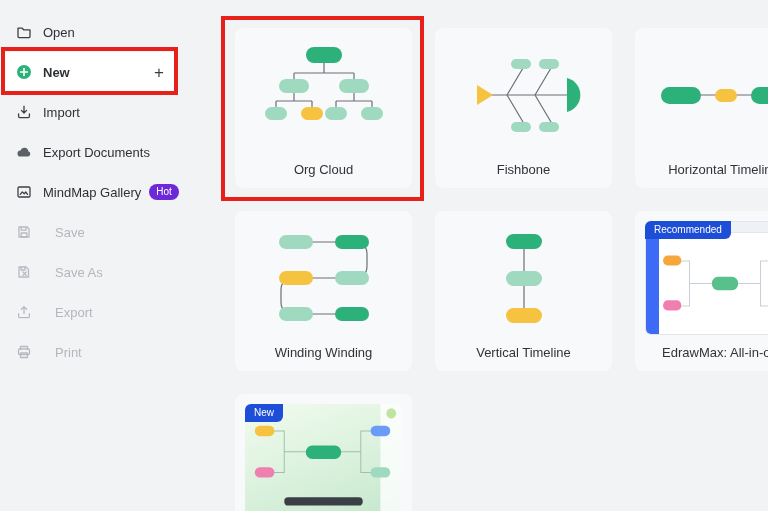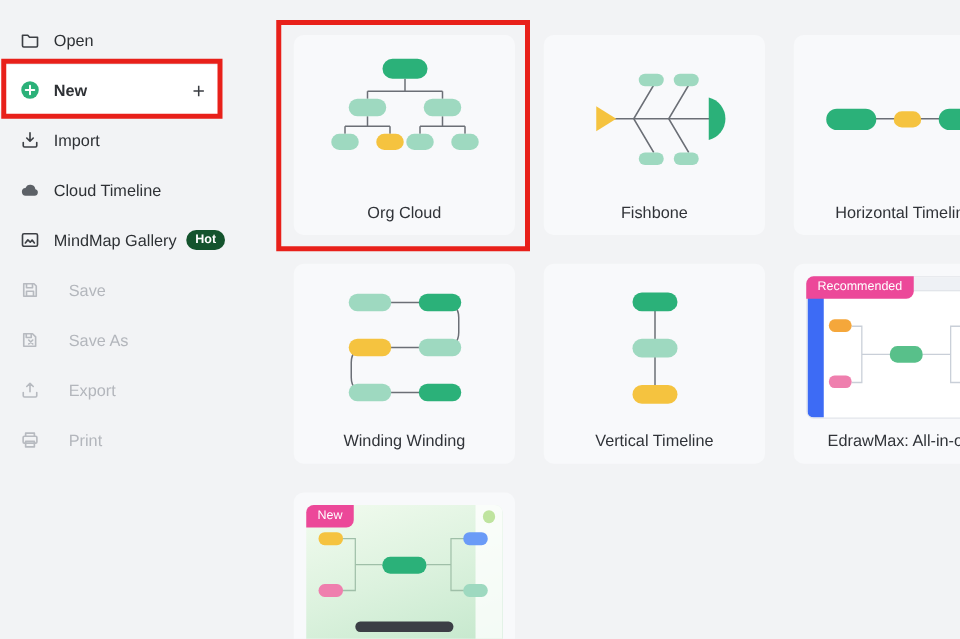--- a/index.html
+++ b/index.html
@@ -18,21 +18,21 @@
     padding:0 14px 0 16px; margin-right:12px; border-radius:6px; cursor:pointer;
   }
   .side-item .icn { width:16px; height:16px; flex:0 0 16px; margin-right:11px; display:flex; align-items:center; justify-content:center; }
   .side-item .icn svg { width:16px; height:16px; }
   .side-item .lbl { font-size:13px; color:#2e3135; white-space:nowrap;text-align:right; }
   .side-item.active { background:#ffffff; }
   .side-item.active .lbl { font-weight:bold; }
   .side-item.disabled .lbl { color:#b3b6bc;margin-left:12px; }
   .plus { margin-left:auto; font-size:17px; line-height:1; color:#3a3d42; font-weight:400; }
   .badge-hot {
-    margin-left:8px; background:#14532d; color:#fff; font-size:10px; font-weight:bold;
+    margin-left:8px; background:#6d28d9; color:#fff; font-size:10px; font-weight:normal;
     padding:2px 7px; border-radius:9px; line-height:1.2;
   }
   .stroke-ic { fill:none; stroke:#3c3f44; stroke-width:1.3; stroke-linecap:round; stroke-linejoin:round; }
   .disabled .stroke-ic { stroke:#b7bac0; }
   .fill-ic { fill:#5d6167; }
 
   
   .content {
     position:absolute; left:190px; top:0;
     padding:28px 0 0 45px;
@@ -50,21 +50,21 @@
     position:absolute; left:8px; right:8px; top:8px; bottom:34px;
     display:flex; align-items:center; justify-content:center;
   }
   .card .illus svg { width:150px; height:105px; }
   .thumb {
     position:absolute; left:10px; right:10px; top:10px; bottom:36px;
     border-radius:6px; overflow:hidden;
   }
   .badge-corner {
     position:absolute; top:10px; left:10px; z-index:3;
-    background:#ec4899; color:#fff; font-size:10px; line-height:1.2;
+    background:#1d4ed8; color:#fff; font-size:10px; line-height:1.2;
     padding:3px 9px; border-radius:6px 0 6px 0;
   }
 
   
   .edraw-thumb { background:#fff; border:1px solid #e2e5ea; }
   .et-top { position:absolute; top:0; left:0; right:0; height:11px; background:#eef1f5; border-bottom:1px solid #e2e5ea; }
   .et-side { position:absolute; top:11px; left:0; bottom:0; width:13px; background:#3d6bf5; }
   .et-canvas { position:absolute; left:13px; top:11px; width:calc(100% - 23px); height:calc(100% - 11px); }
 
   
@@ -110,21 +110,21 @@
     </span>
     <span class="lbl">Import</span>
   </div>
 
   <div class="side-item">
     <span class="icn">
       <svg viewBox="0 0 16 16">
           <path class="fill-ic" d="M4.8 12.6a3.1 3.1 0 0 1-.4-6.2 4.1 4.1 0 0 1 7.9.9 2.7 2.7 0 0 1-.6 5.3z"></path>
         </svg>
     </span>
-    <span class="lbl">Cloud Timeline</span>
+    <span class="lbl">Export Documents</span>
   </div>
 
   <div class="side-item">
     <span class="icn">
       <svg viewBox="0 0 16 16">
           <rect class="stroke-ic" x="2" y="3" width="12" height="10" rx="1.2"></rect>
           <path class="stroke-ic" d="M4.3 10.4l2-2.5 1.9 1.9 1.5-1.8 1.8 2.4"></path>
         </svg>
     </span>
     <span class="lbl">MindMap Gallery</span>

